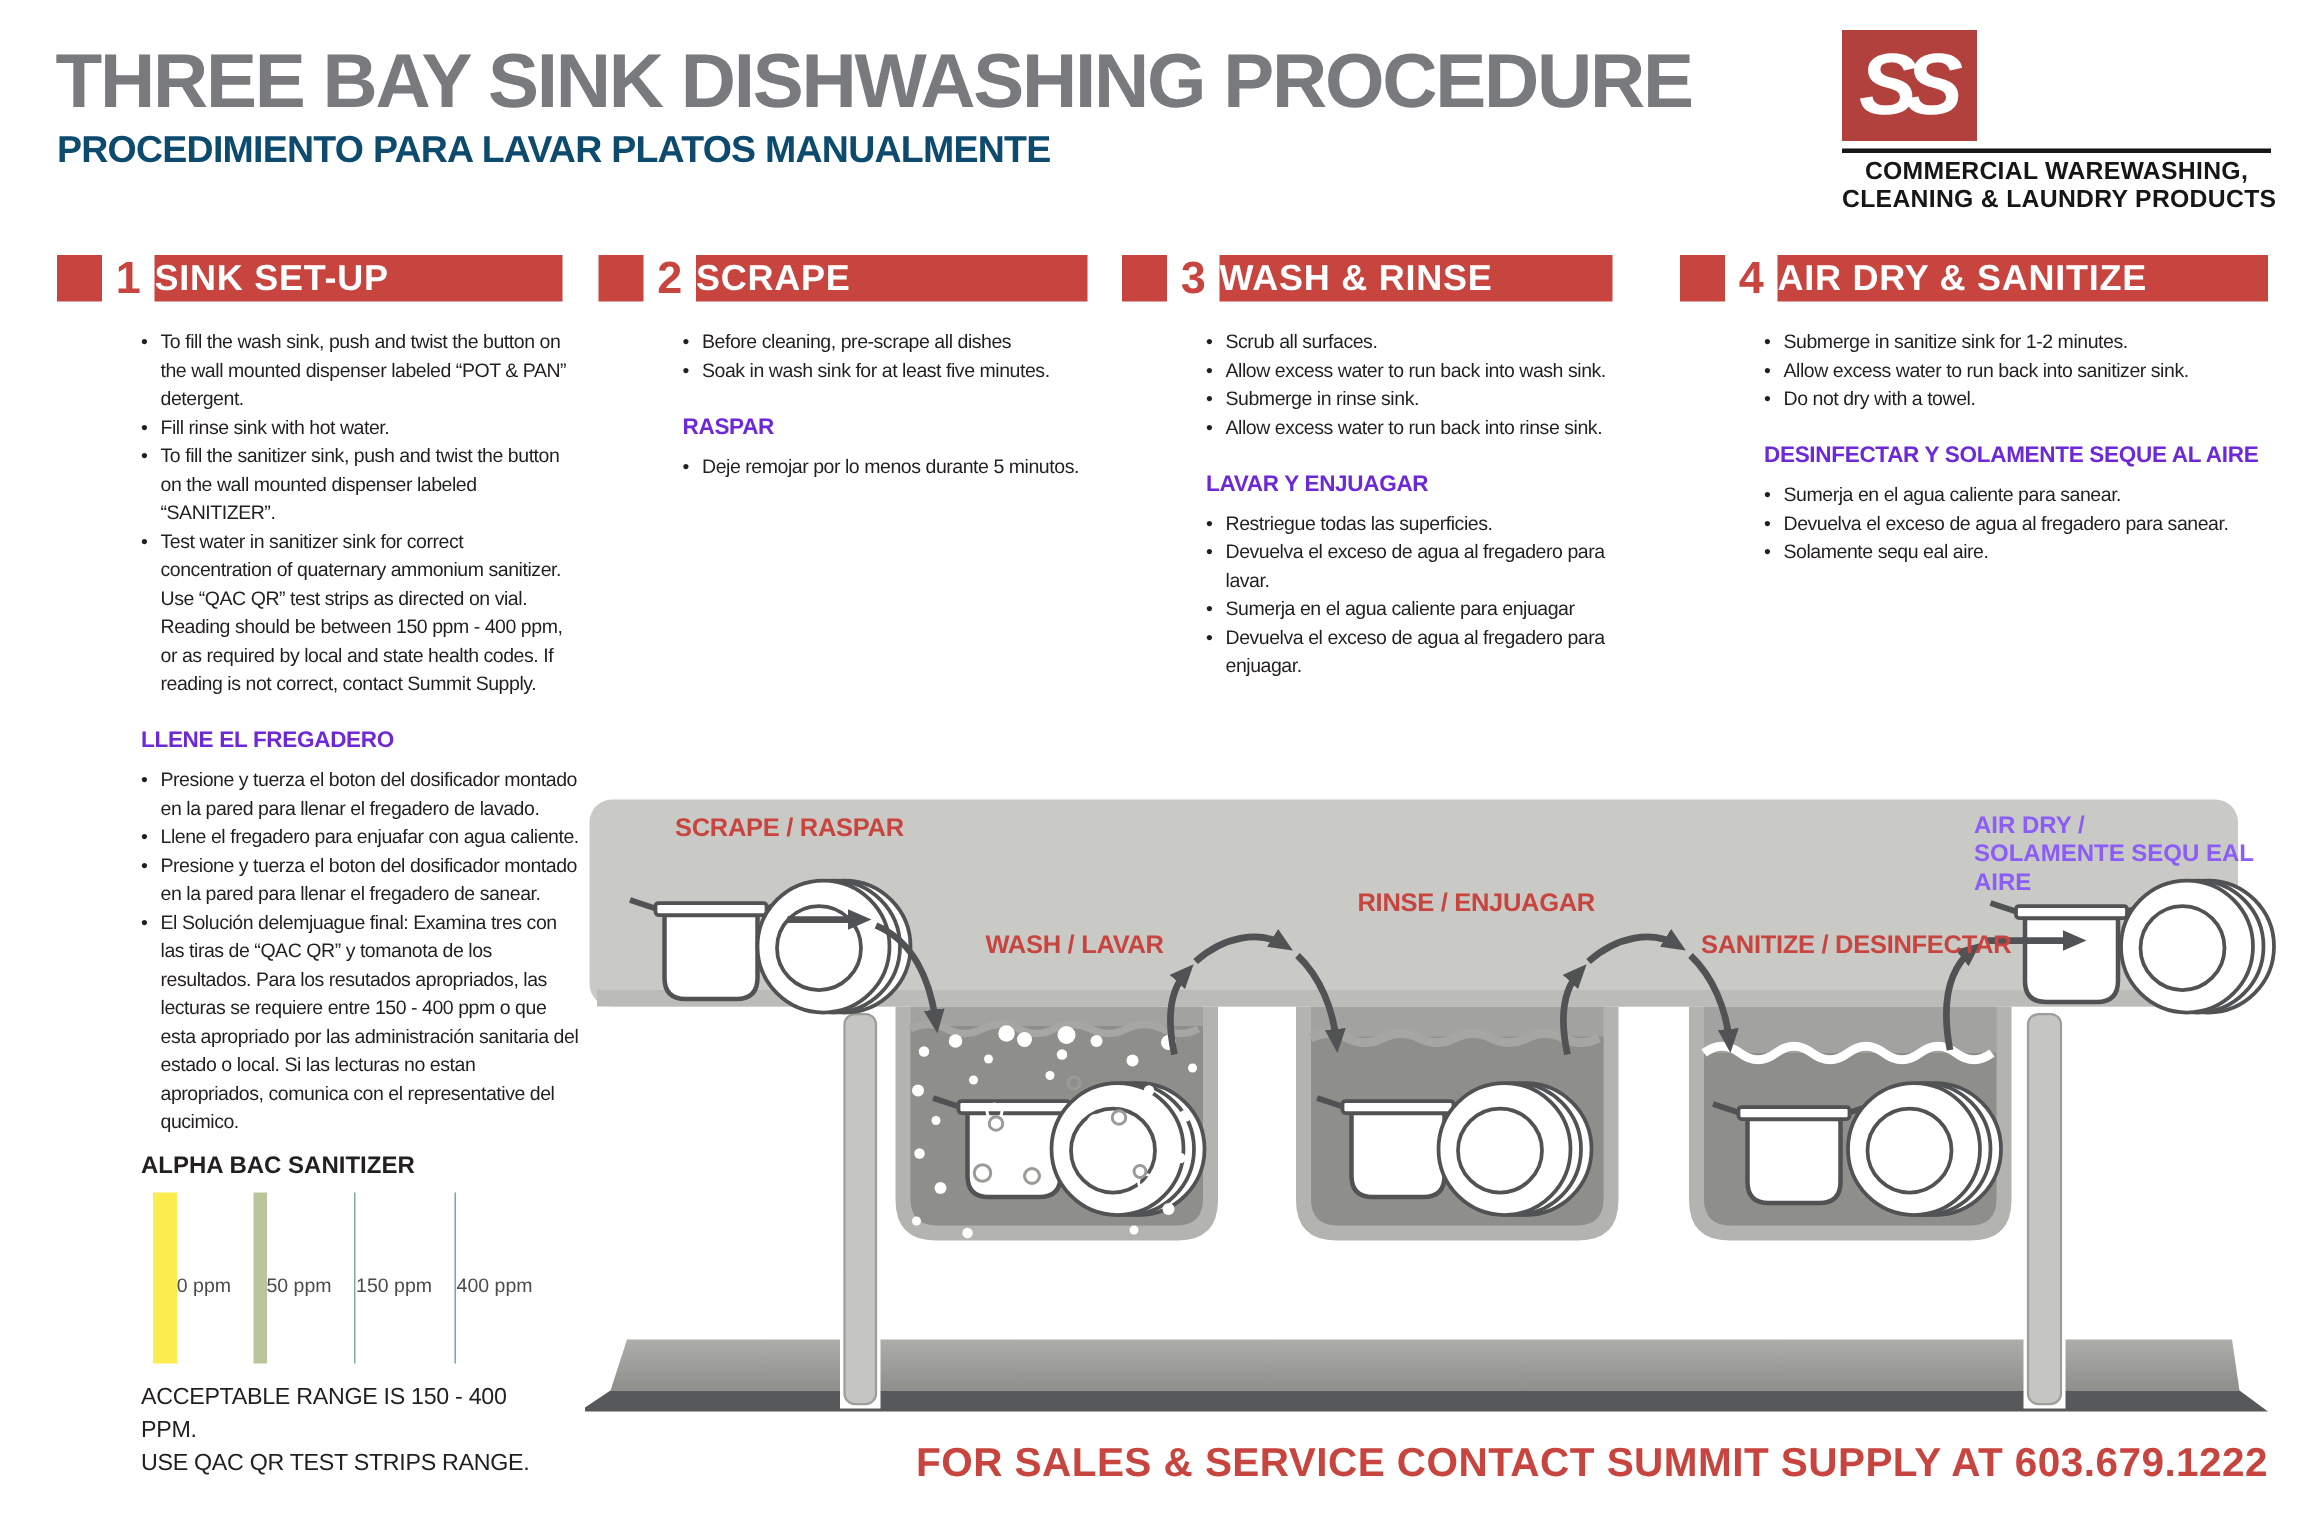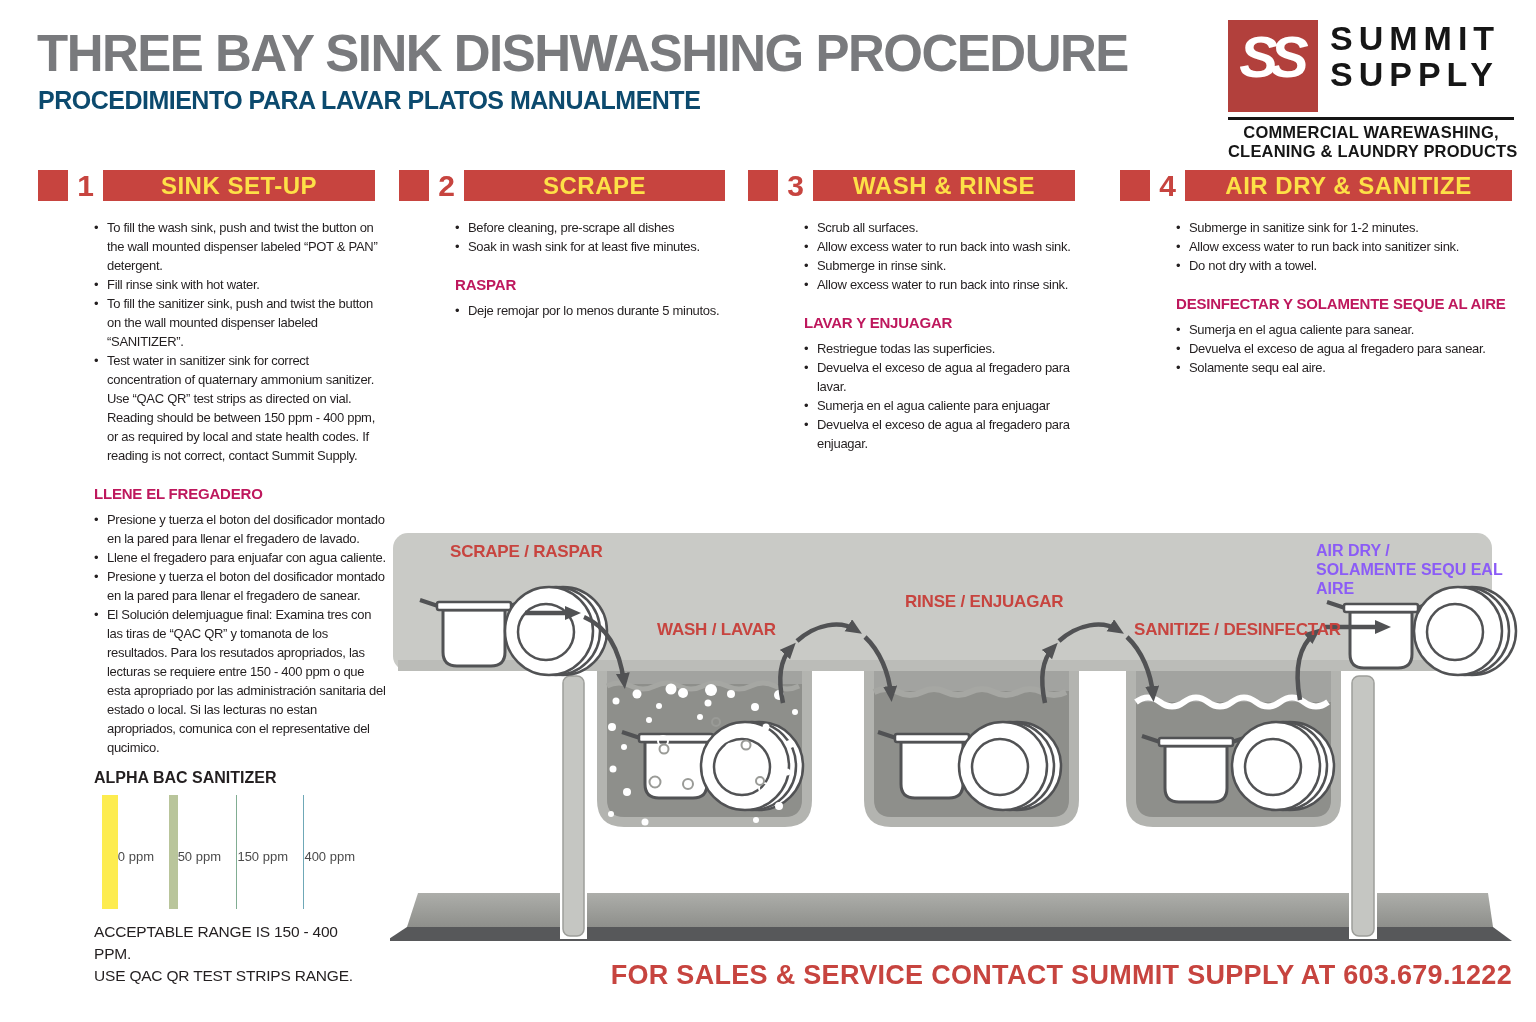--- a/index.html
+++ b/index.html
@@ -8,42 +8,42 @@
 
   
   .title{position:absolute;left:37px;top:24px;font-size:51px;font-weight:bold;
          letter-spacing:-1.5px;color:#797a7d;white-space:nowrap;}
   .subtitle{position:absolute;left:38px;top:86px;font-size:25px;font-weight:bold;
          letter-spacing:-0.5px;color:#0c4a6e;white-space:nowrap;}
 
   
   .logo{position:absolute;left:1228px;top:20px;width:286px;}
   .logo-row{display:flex;align-items:flex-start;}
-  .monogram{width:90px;height:92px;background:#b2403c;color:#fff;font-weight:bold;
+  .monogram{width:90px;height:74px;background:#b2403c;color:#fff;font-weight:bold;
             font-style:italic;font-size:58px;line-height:74px;text-align:center;
             letter-spacing:-8px;padding-right:6px;box-sizing:border-box;}
   .logo-name{margin-left:12px;font-weight:bold;font-size:34px;line-height:36px;
              letter-spacing:6px;color:#161616;}
   .logo-rule{height:2.5px;background:#161616;margin-top:5px;}
   .logo-tag{font-size:16.5px;line-height:19px;font-weight:bold;color:#161616;
             text-align:center;letter-spacing:0.2px;margin-top:3px;white-space:nowrap;}
 
   
   .col{position:absolute;top:170px;}
   .sec-head{display:flex;align-items:stretch;height:31px;}
   .sq{width:30px;background:#c7443f;}
   .num{width:35px;color:#c7443f;font-weight:bold;font-size:30px;line-height:31px;
        text-align:center;}
-  .bar{flex:1;background:#c7443f;color:#fde047;font-weight:bold;font-size:24px;
-       line-height:32px;text-align:center;letter-spacing:0.5px;overflow:hidden;}
+  .bar{flex:1;background:#c7443f;color:#ffffff;font-weight:bold;font-size:24px;
+       line-height:32px;text-align:left;letter-spacing:0.5px;overflow:hidden;}
   .bullets{list-style:none;margin:17px 0 0 56px;padding:0;font-size:13px;
            line-height:19px;letter-spacing:-0.3px;color:#231f20;}
   .bullets li{position:relative;padding-left:13px;margin:0;}
   .bullets li::before{content:"\2022";position:absolute;left:0;top:0;}
-  .es-head{margin:20px 0 0 56px;color:#be185d;font-weight:bold;font-size:15px;
+  .es-head{margin:20px 0 0 56px;color:#6d28d9;font-weight:bold;font-size:15px;
            letter-spacing:-0.2px;}
   .bullets.es{margin-top:8px;}
 
   
   .sani-title{margin:12px 0 0 56px;font-weight:bold;font-size:16px;color:#231f20;}
   .swatch-row{display:flex;gap:15px;margin:8px 0 0 64px;}
   .cell{width:52px;display:flex;flex-direction:row;align-items:center;}
   .block{width:52px;height:114px;}
   .cell-label{margin-top:9px;font-size:13px;color:#4b4b4b;white-space:nowrap;}
   .sani-note{margin:12px 0 0 56px;font-weight:normal;font-size:15.5px;line-height:22px;
@@ -64,24 +64,20 @@
 <body>
 
 <div id="page">
 
   <div class="title">THREE BAY SINK DISHWASHING PROCEDURE</div>
   <div class="subtitle">PROCEDIMIENTO PARA LAVAR PLATOS MANUALMENTE</div>
 
   <div class="logo">
     <div class="logo-row">
       <div class="monogram">SS</div>
-      <div class="logo-name">
-        <div>SUMMIT</div>
-        <div>SUPPLY</div>
-      </div>
     </div>
     <div class="logo-rule"></div>
     <div class="logo-tag">COMMERCIAL WAREWASHING,</div>
     <div class="logo-tag" style="margin-top:0;">CLEANING &amp; LAUNDRY PRODUCTS</div>
   </div>
 
   <div class="col" style="left:38px;width:337px;">
     <div class="sec-head">
       <div class="sq"></div>
       <div class="num">1</div>

